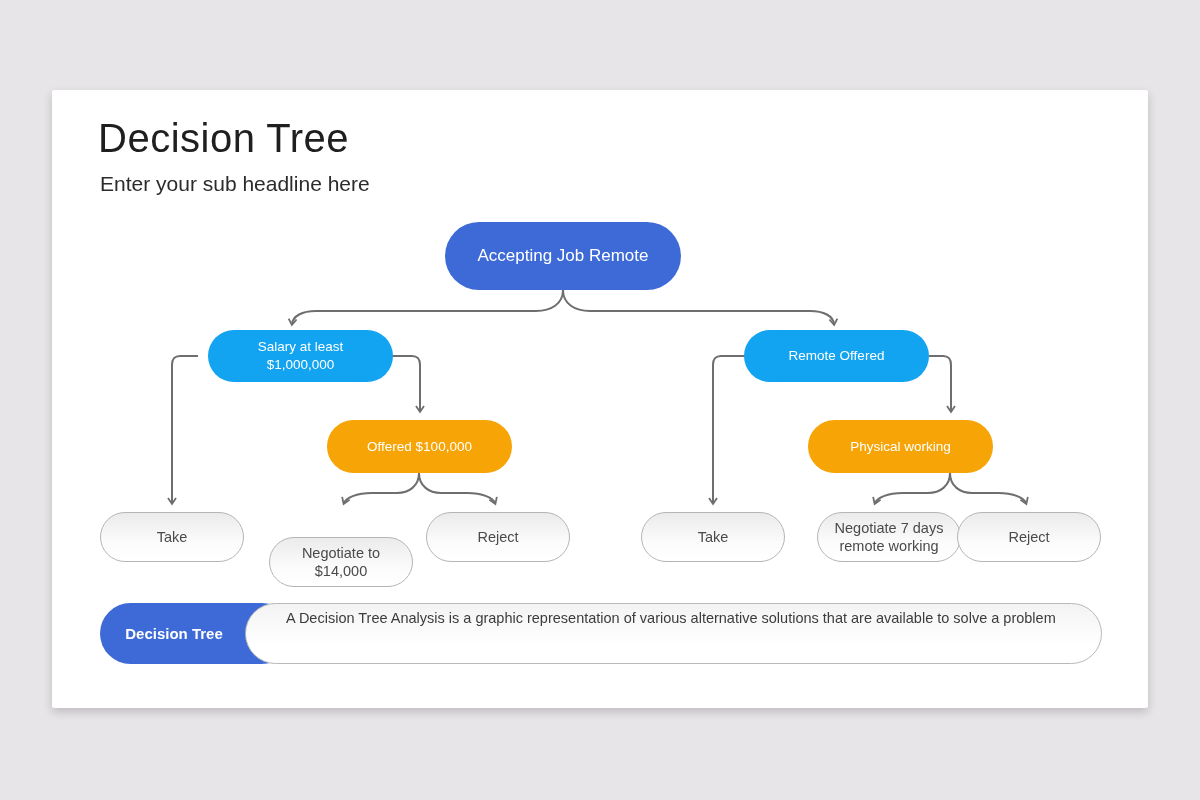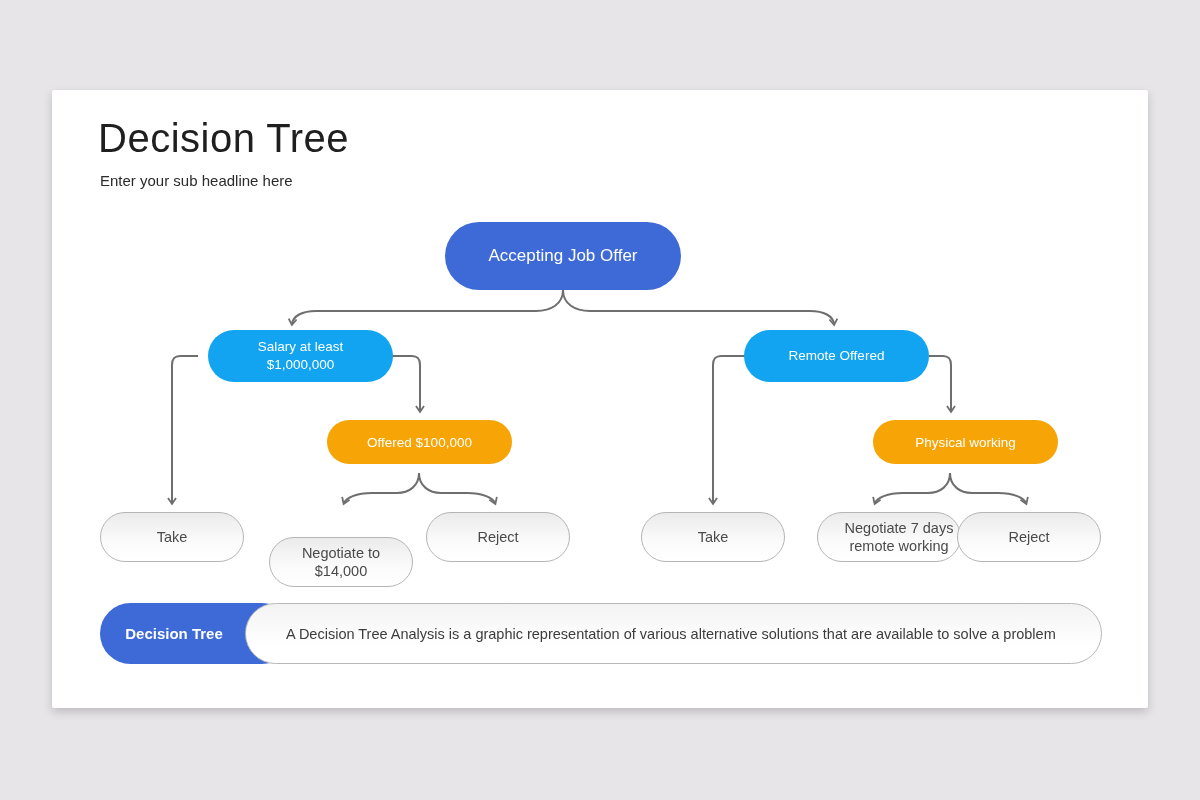--- a/index.html
+++ b/index.html
@@ -21,21 +21,21 @@
   .title {
     position: absolute;
     left: 98px; top: 116px;
     font-size: 40px;
     color: #1f1f1f;
     letter-spacing: 0.5px;
   }
   .subtitle {
     position: absolute;
     left: 100px; top: 172px;
-    font-size: 15px;
+    font-size: 21px;
     color: #2b2b2b;
   }
   svg.connectors {
     position: absolute;
     left: 0; top: 0;
     width: 1200px; height: 800px;
     pointer-events: none;
   }
   .node {
     position: absolute;
@@ -57,45 +57,45 @@
     width: 185px; height: 52px;
     border-radius: 26px;
     background: #12A3F1;
     font-size: 13.5px;
     line-height: 1.35;
   }
   .node-l2 span { display: inline-block; max-width: 112px; }
   .node-salary  { left: 208px; top: 330px; }
   .node-remote  { left: 744px; top: 330px; }
   .node-l3 {
-    width: 185px; height: 44px;
+    width: 185px; height: 53px;
     border-radius: 27px;
     background: #F7A407;
     font-size: 13.5px;
   }
   .node-offered  { left: 327px; top: 420px; }
-  .node-physical { left: 873px; top: 420px; }
+  .node-physical { left: 808px; top: 420px; }
   .leaf {
     position: absolute;
     top: 512px;
     width: 144px; height: 50px;
     border-radius: 25px;
     border: 1px solid #b5b5b5;
     background: linear-gradient(180deg, #ebebeb 0%, #fbfbfb 60%, #ffffff 100%);
     display: flex;
     align-items: center;
     justify-content: center;
     text-align: center;
     color: #4a4a4a;
     font-size: 14.5px;
     line-height: 1.25;
   }
   .leaf span { display: inline-block; max-width: 122px; }
   .leaf-take-l { left: 100px; }  .leaf-neg-l { left: 269px; margin-top: 25px; }  .leaf-rej-l { left: 426px; }
-  .leaf-take-r { left: 641px; }  .leaf-neg-r { left: 817px; justify-content: flex-end; }  .leaf-rej-r { left: 957px; }
+  .leaf-take-r { left: 641px; }  .leaf-neg-r { left: 817px; }  .leaf-rej-r { left: 957px; }
 
   .banner-blue {
     position: absolute;
     left: 100px; top: 603px;
     width: 192px; height: 61px;
     border-radius: 31px;
     background: #3D6AD6;
     display: flex;
     align-items: center;
     justify-content: center;
@@ -106,21 +106,21 @@
     z-index: 1;
   }
   .banner-body {
     position: absolute;
     left: 245px; top: 603px;
     width: 857px; height: 61px;
     border-radius: 31px;
     border: 1px solid #b9b9b9;
     background: linear-gradient(180deg, #f3f3f3 0%, #ffffff 70%);
     display: flex;
-    align-items: center;
+    align-items: flex-start;
     padding: 0 45px 0 40px;
     color: #3c3c3c;
     font-size: 14.5px;
     line-height: 28px;
     z-index: 2;
   }
 </style>
 </head>
 <body>
 
@@ -143,21 +143,21 @@
     <path d="M745,356 H721 C715,356 713,359 713,365 V503" marker-end="url(#arr)"></path>
     <path d="M929,356 H943 C949,356 951,359 951,365 V411" marker-end="url(#arr)"></path>
     <path d="M419,473 C419,486 409,493 397,493 H372 C356,493 346,498 344,503" marker-end="url(#arr)"></path>
     <path d="M419,473 C419,486 429,493 441,493 H467 C483,493 493,498 495,503" marker-end="url(#arr)"></path>
     <path d="M950,473 C950,486 940,493 928,493 H903 C887,493 877,498 875,503" marker-end="url(#arr)"></path>
     <path d="M950,473 C950,486 960,493 972,493 H998 C1014,493 1024,498 1026,503" marker-end="url(#arr)"></path>
   </g>
 </svg>
 
 <div class="node node-root">
-  <span>Accepting Job Offer</span>
+  <span>Accepting Job Remote</span>
 </div>
 
 <div class="node node-l2 node-salary">
   <span>Salary at least $1,000,000</span>
 </div>
 <div class="node node-l2 node-remote">
   <span>Remote Offered</span>
 </div>
 
 <div class="node node-l3 node-offered">

